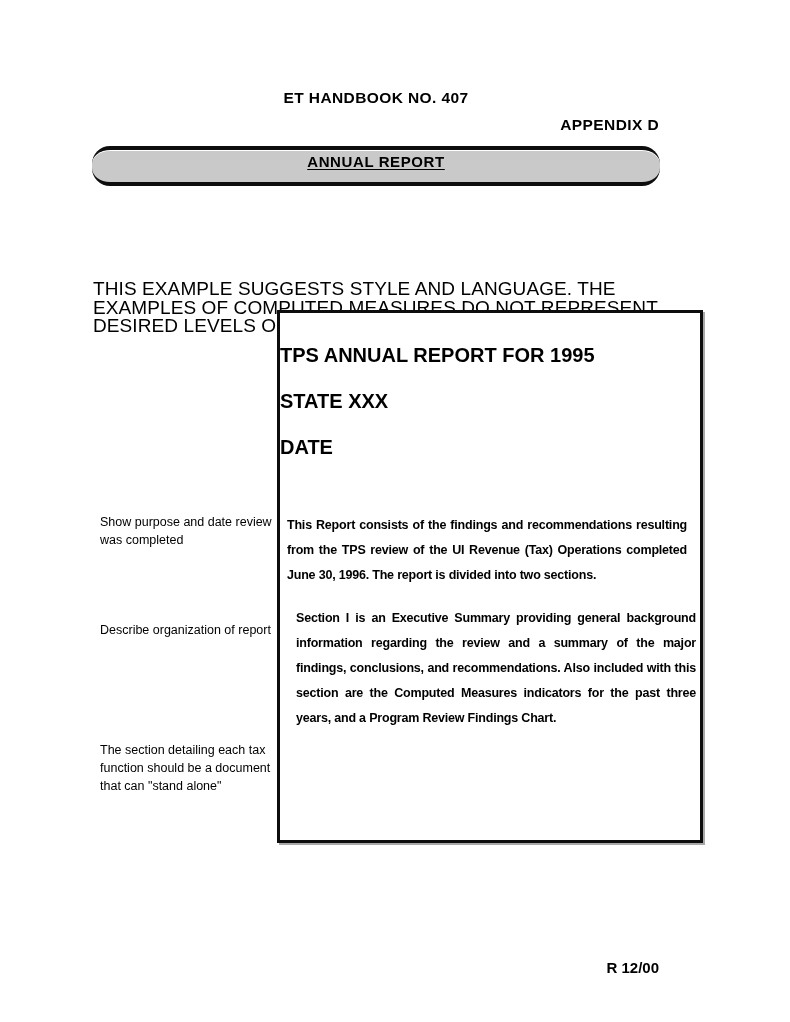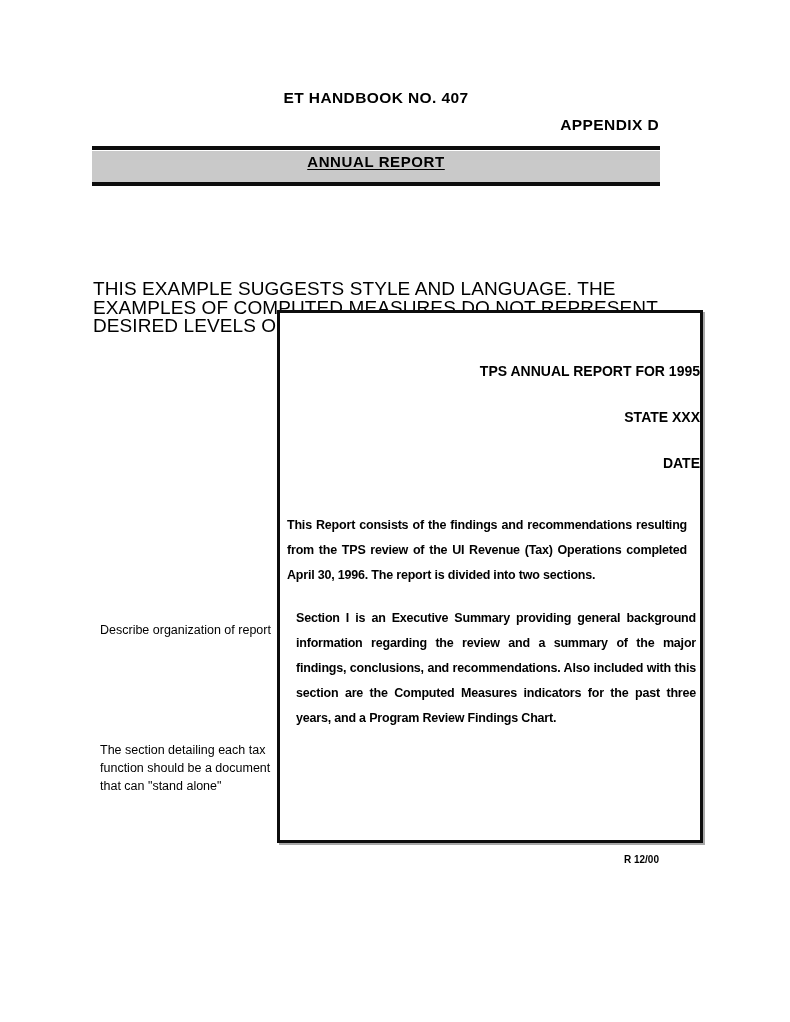--- a/index.html
+++ b/index.html
@@ -37,20 +37,21 @@
   
   .banner {
     position: absolute;
     top: 146px; left: 92px; right: 92px;
     height: 32px;
     background: #c9c9c9;
     border-top: 4px solid #0d0d0d;
     border-bottom: 4px solid #0d0d0d;
     box-shadow: inset 0 1px 0 #ffffff;
     text-align: center;
+    border-radius: 18px;
   }
   .banner-text {
     display: inline-block;
     margin-top: 3px;
     font-weight: bold;
     font-size: 15px;
     letter-spacing: 0.6px;
     text-decoration: underline;
     text-underline-offset: 2px;
   }
@@ -71,25 +72,24 @@
     top: 310px; left: 277px;
     width: 420px;
     height: 527px;
     border: 3px solid #0d0d0d;
     box-shadow: 2px 2px 0 #a8a8a8;
     background: #ffffff;
   }
   .box-title {
     position: absolute;
     left: 0; right: 0;
-    text-align: right;
+    text-align: left;
     font-weight: bold;
-    font-size: 14px;
+    font-size: 20px;
     line-height: 20px;
-    margin-top: 16px;
   }
   .box-title.t1 { top: 32px; }
   .box-title.t2 { top: 78px; }
   .box-title.t3 { top: 124px; }
 
   .box-para {
     position: absolute;
     left: 7px;
     width: 400px;
     font-weight: bold;
@@ -117,23 +117,23 @@
   
   .footer-page-num {
     position: absolute;
     top: 905px; left: 0; right: 0;
     text-align: center;
     font-weight: bold;
     font-size: 14px;
   }
   .footer-revision {
     position: absolute;
-    top: 854px; right: 93px;
+    top: 959px; right: 93px;
     font-weight: bold;
-    font-size: 10px;
+    font-size: 15px;
   }
 </style>
 </head>
 <body>
 
 <div class="page">
 
   <div class="header-center">
     <div>ET HANDBOOK NO. 407</div>
   </div>
@@ -143,22 +143,23 @@
     <span class="banner-text">ANNUAL REPORT</span>
   </div>
 
   <p class="caution">THIS EXAMPLE SUGGESTS STYLE AND LANGUAGE.  THE EXAMPLES OF COMPUTED MEASURES DO NOT REPRESENT DESIRED LEVELS OF ACHIEVEMENT.</p>
 
   <div class="report-box">
     <div class="box-title t1">TPS ANNUAL REPORT FOR 1995</div>
     <div class="box-title t3">DATE</div>
     <div class="box-title t2">STATE XXX</div>
 
-    <p class="box-para p1">This Report consists of the findings and recommendations resulting from the TPS review of the UI Revenue (Tax) Operations completed April 30, 1996. The report is divided into two sections.</p>
+    <p class="box-para p1">This Report consists of the findings and recommendations resulting from the TPS review of the UI Revenue (Tax) Operations completed June 30, 1996. The report is divided into two sections.</p>
     <p class="box-para p2">Section I is an Executive Summary providing general background information regarding the review and a summary of the major findings, conclusions, and recommendations. Also included with this section are the Computed Measures indicators for the past three years, and a Program Review Findings Chart.</p>
   </div>
 
+  <div class="margin-note n1">Show purpose and date review was completed</div>
   <div class="margin-note n2">Describe organization of report</div>
   <div class="margin-note n3">The section detailing each tax function should be a document that can "stand alone"</div>
 
   <div class="footer-revision">R 12/00</div>
 
 </div>
 
 </body></html>

